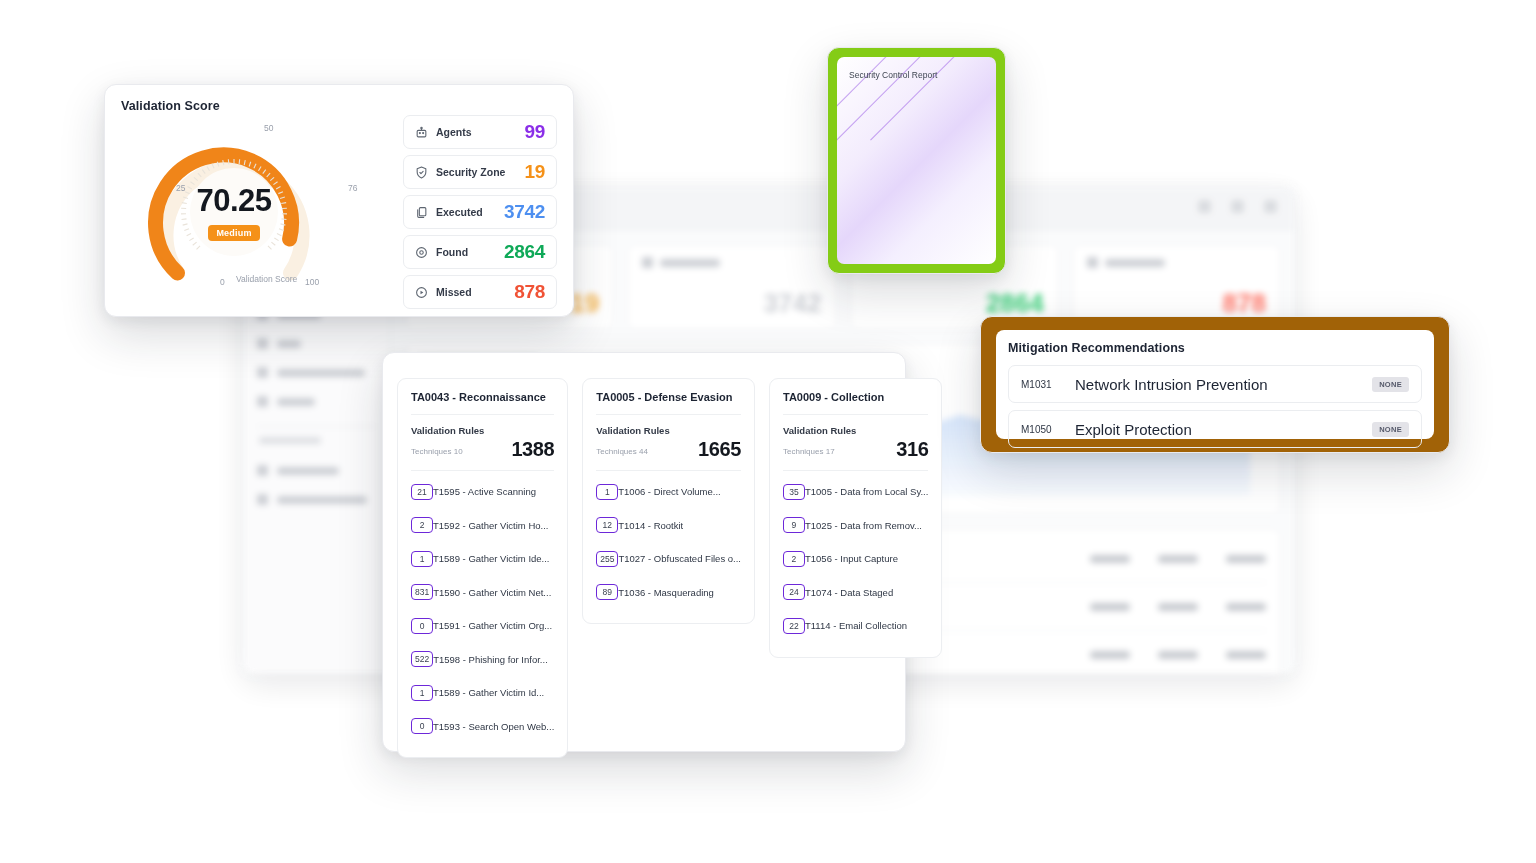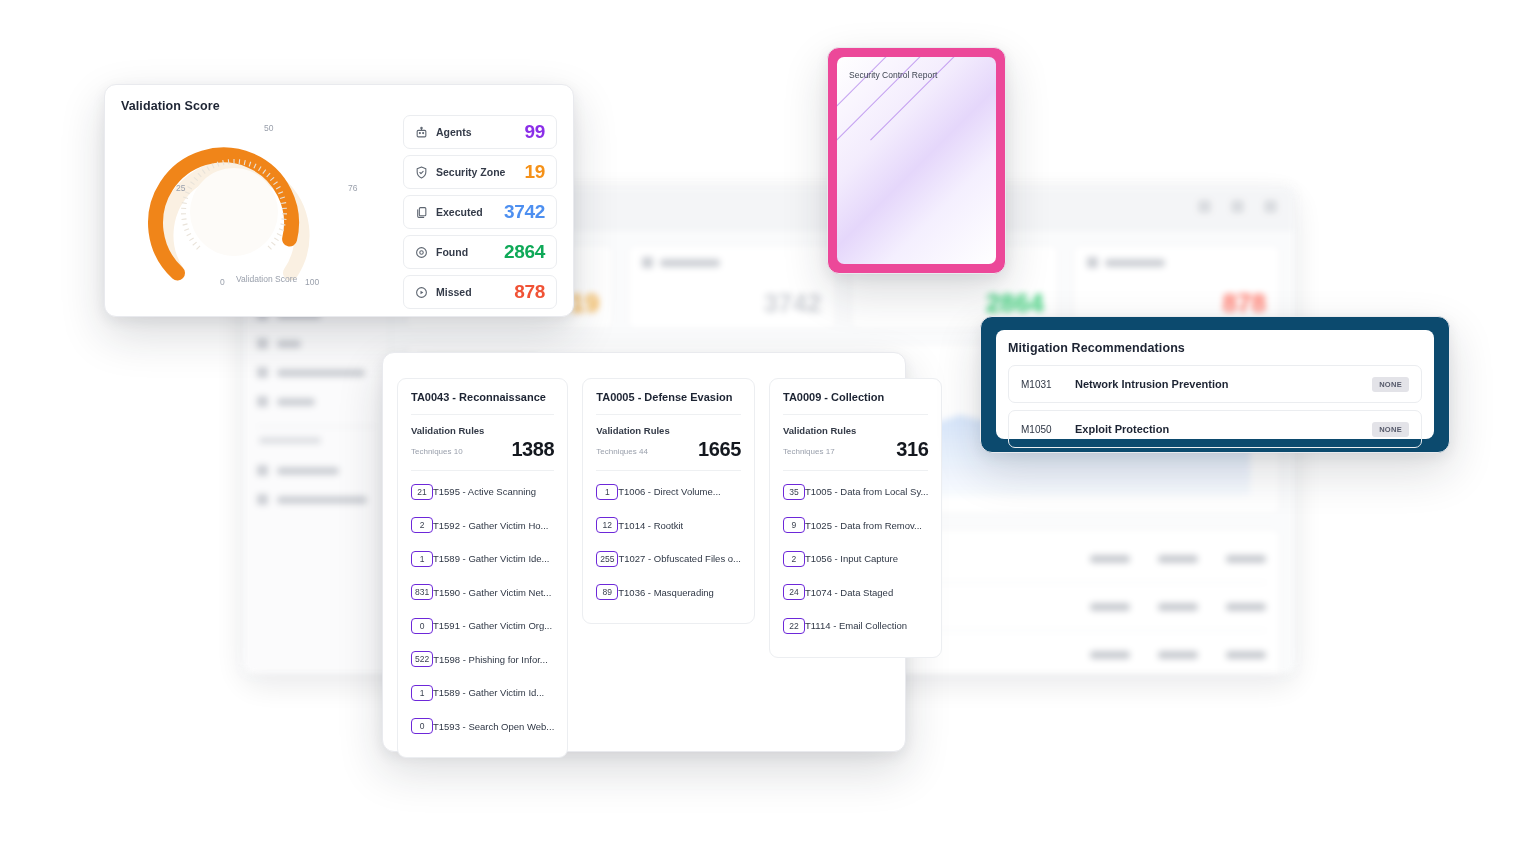--- a/index.html
+++ b/index.html
@@ -123,47 +123,47 @@
     min-width: 22px; height: 16px; border: 1px solid #6d28d9; border-radius: 4px;
     font-size: 8.5px; color: #3b4250; display: flex; align-items: center; justify-content: center;
     padding: 0 3px; flex: none; background: #fff;
   }
   .tech-name {
     font-size: 9.5px; color: #2f3745; margin-left: 0;
     white-space: nowrap; overflow: hidden; text-overflow: ellipsis;
   }
 
   
-  #report-card { left: 827px; top: 47px; width: 179px; height: 227px; padding: 9px; background: #ec4899; }
+  #report-card { left: 827px; top: 47px; width: 179px; height: 227px; padding: 9px; background: #84cc16; }
   .report-inner {
     width: 100%; height: 100%; border-radius: 7px; position: relative; overflow: hidden;
     background:
       linear-gradient(135deg, #ffffff 0%, #f3ecfd 34%, #e5d7fb 52%, #f4effe 70%, #ffffff 100%);
     padding: 13px 12px;
   }
   .report-label { font-size: 8.5px; color: #3d4450; position: relative; z-index: 2; }
   .report-lines { position: absolute; inset: 0; z-index: 1; }
   .report-lines i {
     position: absolute; width: 1px; background: #9b5de5; opacity: .55;
     transform: rotate(45deg); transform-origin: top left;
   }
   .report-foot { position: absolute; left: 12px; bottom: 13px; z-index: 2; }
   .report-big { font-size: 12.5px; font-weight: 700; color: #9126e8; line-height: 1.28; letter-spacing: -.2px; }
   .report-date { font-size: 7.5px; color: #6b7280; margin-top: 6px; }
 
   
-  #mitigation-card { left: 980px; top: 316px; width: 470px; height: 137px; padding: 13px 15px; background: #0c4a6e; }
+  #mitigation-card { left: 980px; top: 316px; width: 470px; height: 137px; padding: 13px 15px; background: #a16207; }
   .mit-inner { background: #fff; border-radius: 8px; width: 100%; height: 100%; padding: 11px 12px; }
   .mit-list { margin-top: 10px; display: flex; flex-direction: column; gap: 7px; }
   .mit-row {
     height: 38px; border: 1px solid #ebedf0; border-radius: 7px;
     display: flex; align-items: center; padding: 0 12px;
   }
   .mit-id { font-size: 10px; color: #2f3745; width: 54px; }
-  .mit-name { font-size: 11px; color: #1d2433; font-weight: 700; }
+  .mit-name { font-size: 15px; color: #1d2433; font-weight: 400; }
   .mit-badge {
     margin-left: auto; background: #e3e3e8; color: #55596a; font-size: 7.5px;
     font-weight: 700; padding: 3px 7px; border-radius: 3px; letter-spacing: .3px;
   }
 </style>
 </head>
 <body>
 
 <div class="bg-app">
   <div class="bg-topbar">
@@ -328,20 +328,24 @@
               <line x1="139.97358679998854" y1="107.77428062075676" x2="144.65833542498734" y2="109.52160151875225"></line>
               <line x1="137.92281295326615" y1="112.48562608301023" x2="142.3939393025647" y2="114.72371213332379"></line>
               <line x1="135.38016957589667" y1="116.9507592378687" x2="139.5864372400526" y2="119.65396332514669"></line>
               <line x1="132.3747938263882" y1="121.11851235428092" x2="136.268001516637" y2="124.25585739118519"></line>
               <line x1="128.94112549695433" y1="124.94112549695424" x2="132.47665940288707" y2="128.47665940288698"></line>
             </g>
         </g>
         <circle cx="95" cy="91" r="44" fill="#fdfbf8"></circle>
       </svg>
 
+      <div class="gauge-center">
+        <div class="gauge-value">70.25</div>
+        <div class="badge-medium">Medium</div>
+      </div>
 
       <div class="gauge-lbl" style="left:143px; top:10px;">50</div>
       <div class="gauge-lbl" style="left:55px; top:70px;">25</div>
       <div class="gauge-lbl" style="left:227px; top:70px;">76</div>
       <div class="gauge-lbl" style="left:99px; top:164px;">0</div>
       <div class="gauge-lbl" style="left:184px; top:164px;">100</div>
       <div class="gauge-caption" style="left:115px; top:161px;">Validation Score</div>
     </div>
 
     <div class="stats-col">

